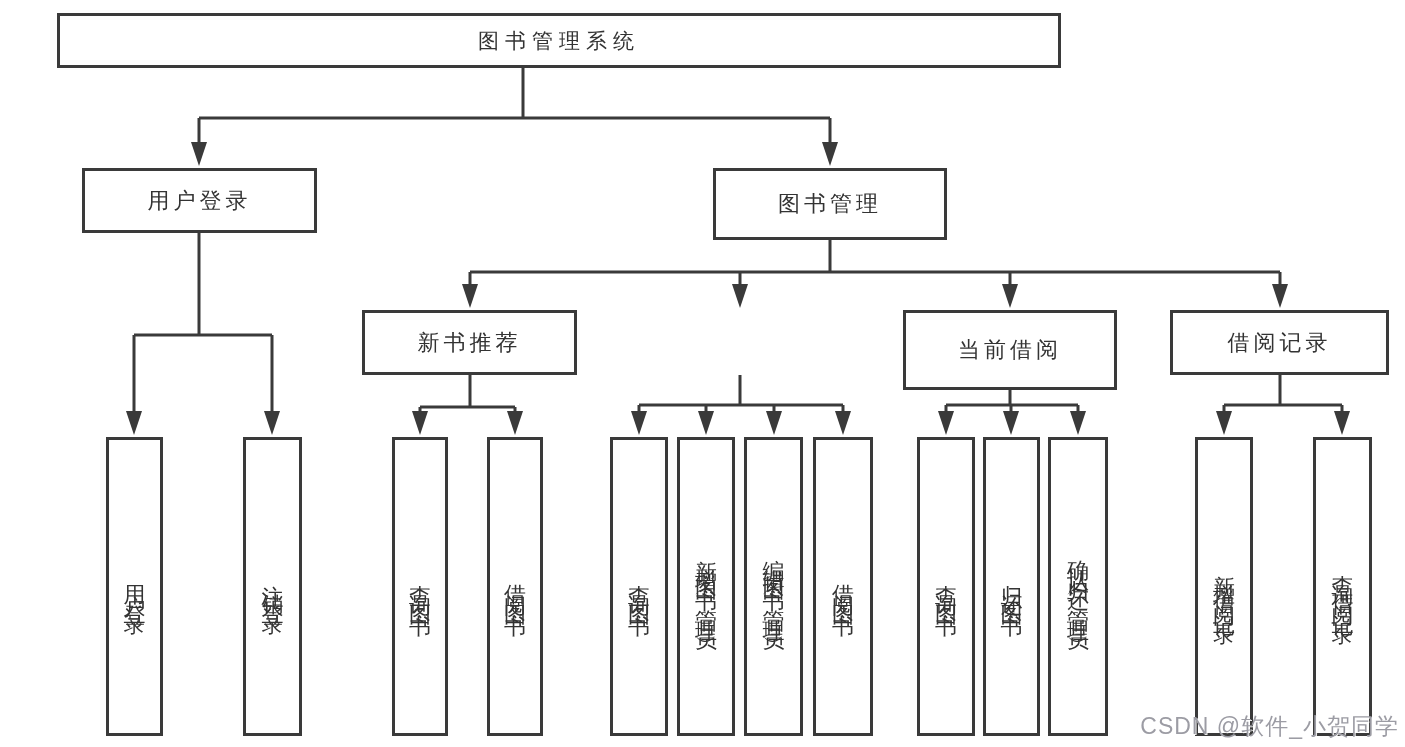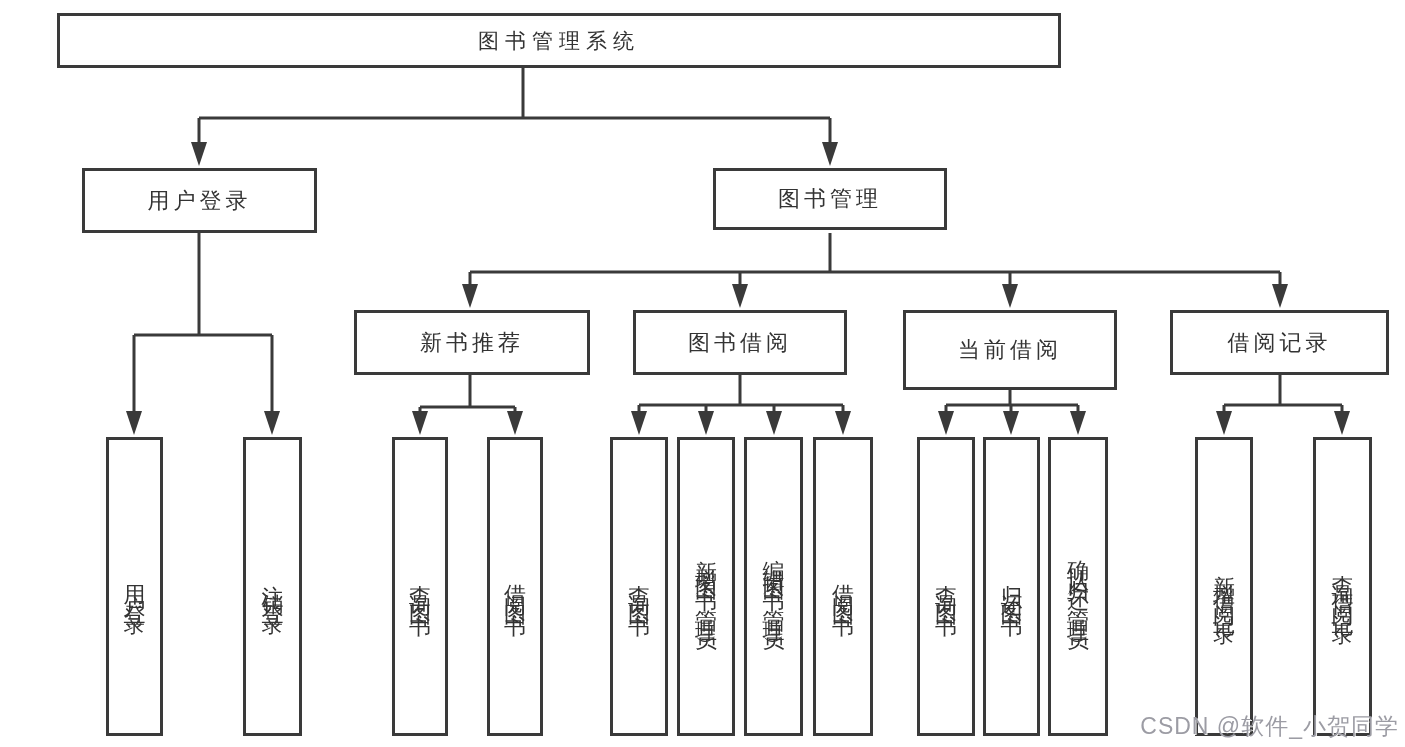--- a/index.html
+++ b/index.html
@@ -99,24 +99,23 @@
       <polygon class="arrow" points="1003,411 1019,411 1011,435"></polygon>
       <polygon class="arrow" points="1070,411 1086,411 1078,435"></polygon>
       <polygon class="arrow" points="1216,411 1232,411 1224,435"></polygon>
       <polygon class="arrow" points="1334,411 1350,411 1342,435"></polygon>
     </g>
   </svg>
 
   <div class="box hbox rootbox" style="left:21px;top:13px;width:1004px;height:55px">图书管理系统</div>
 
   <div class="box hbox" style="left:82px;top:168px;width:235px;height:65px">用户登录</div>
-  <div class="box hbox" style="left:713px;top:168px;width:234px;height:62px">图书管理</div>
+  <div class="box hbox" style="left:713px;top:168px;width:234px;height:72px">图书管理</div>
 
-  <div class="box hbox" style="left:354px;top:310px;width:236px;height:65px">新书推荐</div>
-  <div class="box hbox" style="left:633px;top:310px;width:214px;height:65px">图书借阅</div>
+  <div class="box hbox" style="left:362px;top:310px;width:215px;height:65px">新书推荐</div>
   <div class="box hbox" style="left:903px;top:310px;width:214px;height:80px">当前借阅</div>
   <div class="box hbox" style="left:1170px;top:310px;width:219px;height:65px">借阅记录</div>
 
   <div class="box vbox" style="left:106px;top:437px;width:57px;height:299px">用户登录</div>
   <div class="box vbox" style="left:243px;top:437px;width:59px;height:299px">注销登录</div>
 
   <div class="box vbox" style="left:392px;top:437px;width:56px;height:299px">查询图书</div>
   <div class="box vbox" style="left:487px;top:437px;width:56px;height:299px">借阅图书</div>
 
   <div class="box vbox" style="left:610px;top:437px;width:58px;height:299px">查询图书</div>

